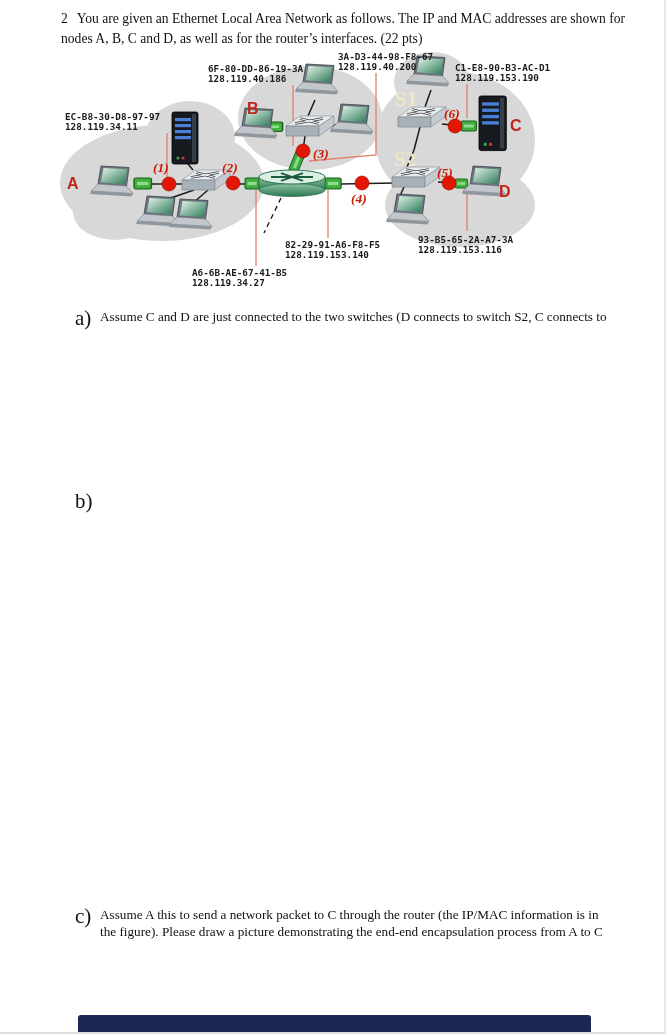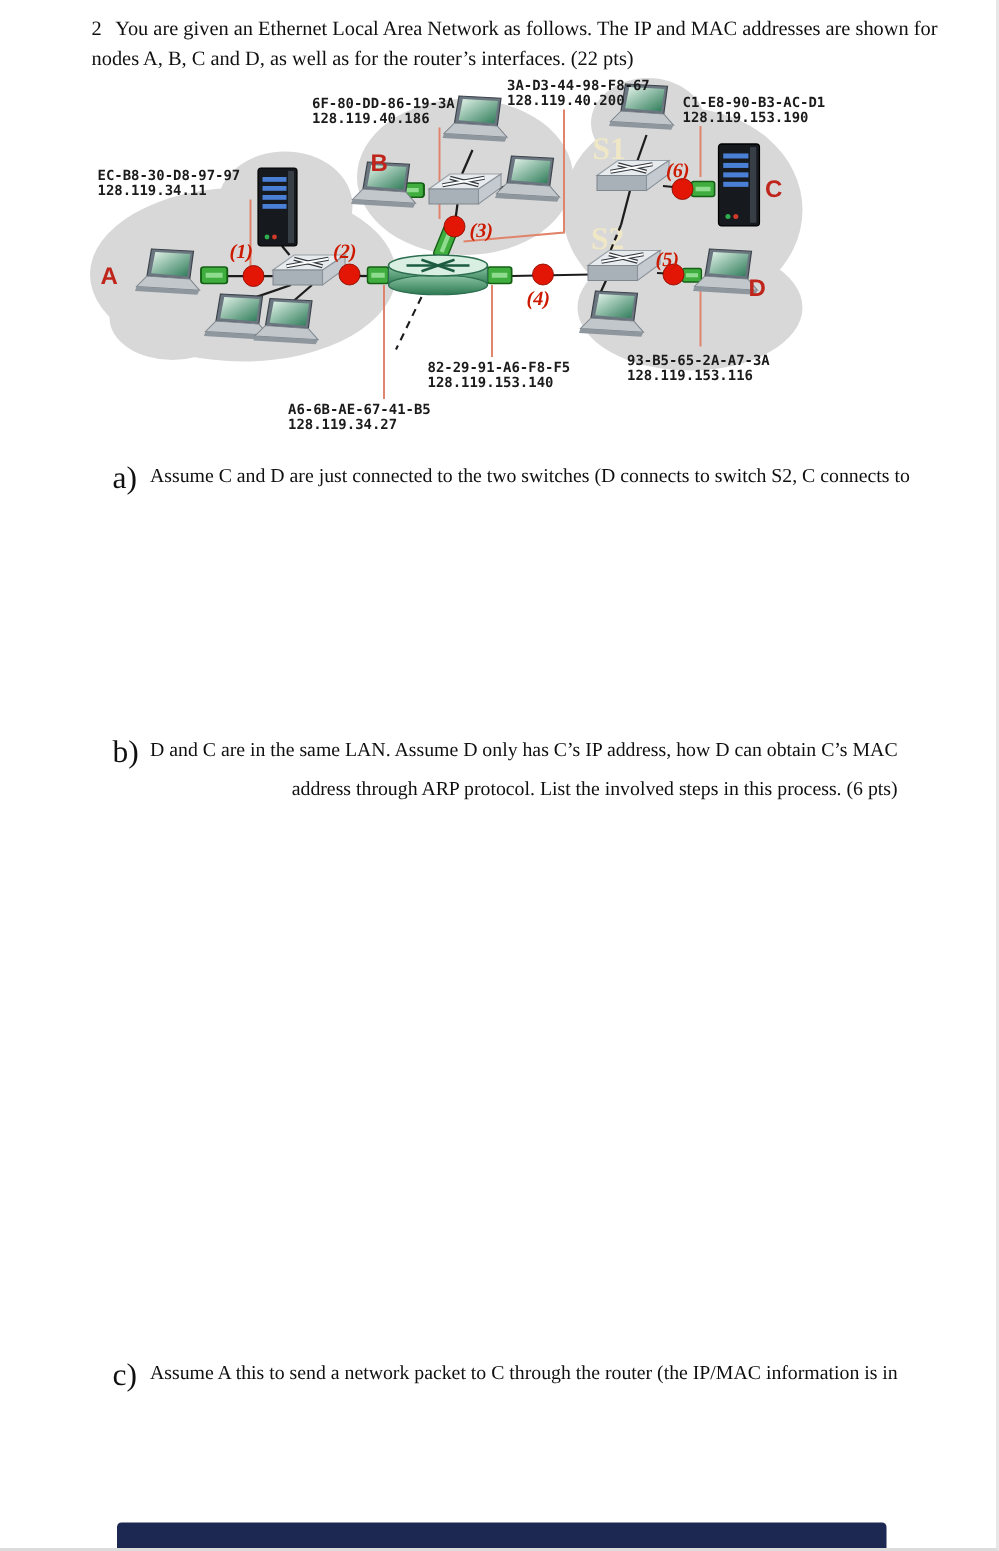--- a/index.html
+++ b/index.html
@@ -8,21 +8,21 @@
     font-family:"Liberation Serif",serif;color:#111;overflow:hidden;
     border-right:2px solid #e7e7e7;border-bottom:2px solid #dcdcdc;
     box-sizing:border-box;
   }
   .qheader{position:absolute;left:61px;top:9px;width:566px;font-size:13.6px;line-height:19.5px;color:#101010;}
   .qnum{margin-right:9px;}
   .diagram{position:absolute;left:0;top:40px;width:666px;height:262px;}
   .sec{position:absolute;left:75px;}
   .sec .biglabel{position:absolute;left:0;top:-3px;font-size:21px;color:#101010;}
   .sec .lines{margin-left:25px;font-size:13.2px;line-height:16.5px;color:#101010;}
-  .sec .lines .ln{display:block;white-space:nowrap;text-align:right;}
+  .sec .lines .ln{display:block;white-space:nowrap;}
   #sec-a{top:309px;}
   #sec-b{top:492px;}
   #sec-b .lines .ln{margin-bottom:9px;}
   #sec-c{top:907px;}
   #sec-c .gap{height:10px;}
   .bottombar{position:absolute;left:78px;top:1015px;width:513px;height:19px;
     background:#1c2752;border-radius:3px 3px 0 0;}
   svg text{user-select:none;}
   .maclabel{font-family:"DejaVu Sans Mono",monospace;font-weight:bold;font-size:9.3px;fill:#1b1b1b;}
   .iface{font-family:"Liberation Serif",serif;font-style:italic;font-weight:bold;font-size:13.5px;fill:#cc1a00;}
@@ -260,29 +260,26 @@
 
   <div class="sec" id="sec-a">
     <span class="biglabel">a)</span>
     <div class="lines">
       <span class="ln">Assume C and D are just connected to the two switches (D connects to switch S2, C connects to</span>
     </div>
   </div>
 
   <div class="sec" id="sec-b">
     <span class="biglabel">b)</span>
-    <div class="lines">
-      <span class="ln">D and C are in the same LAN. Assume D only has C’s IP address, how D can obtain C’s MAC</span>
-      <span class="ln">address through ARP protocol. List the involved steps in this process. (6 pts)</span>
-    </div>
   </div>
 
   <div class="sec" id="sec-c">
     <span class="biglabel">c)</span>
     <div class="lines">
       <span class="ln">Assume A this to send a network packet to C through the router (the IP/MAC information is in</span>
+      <span class="ln">the figure). Please draw a picture demonstrating the end-end encapsulation process from A to C</span>
       <div class="gap"></div>
     </div>
   </div>
 
   <div class="bottombar"></div>
 
 </div>
 
 </body></html>

